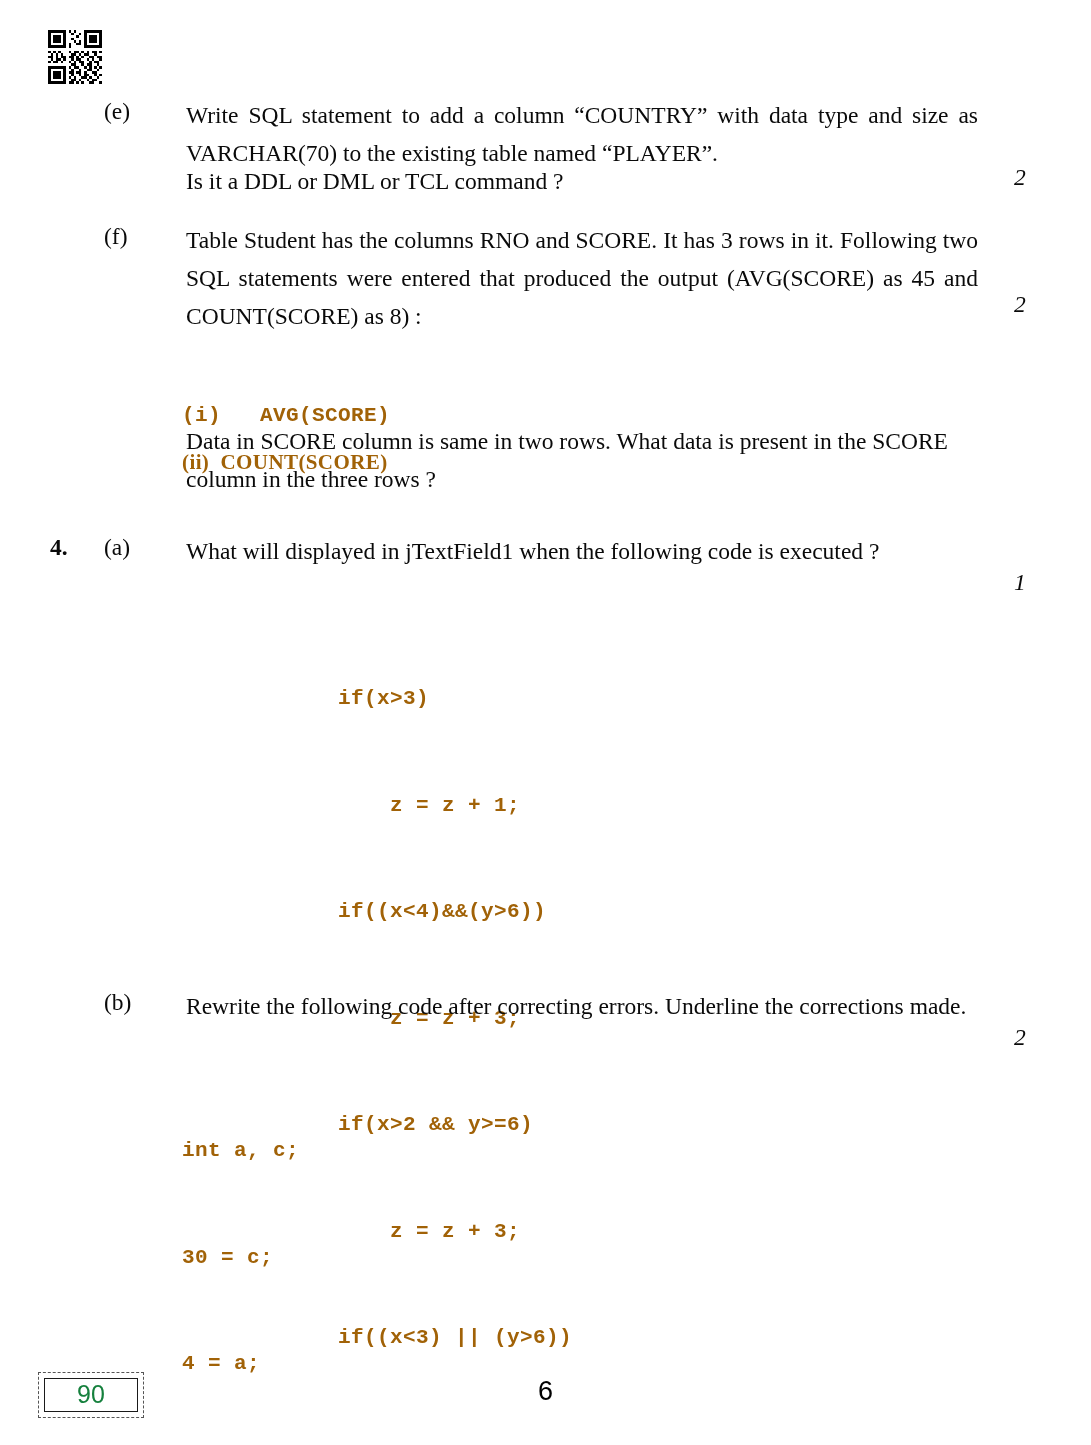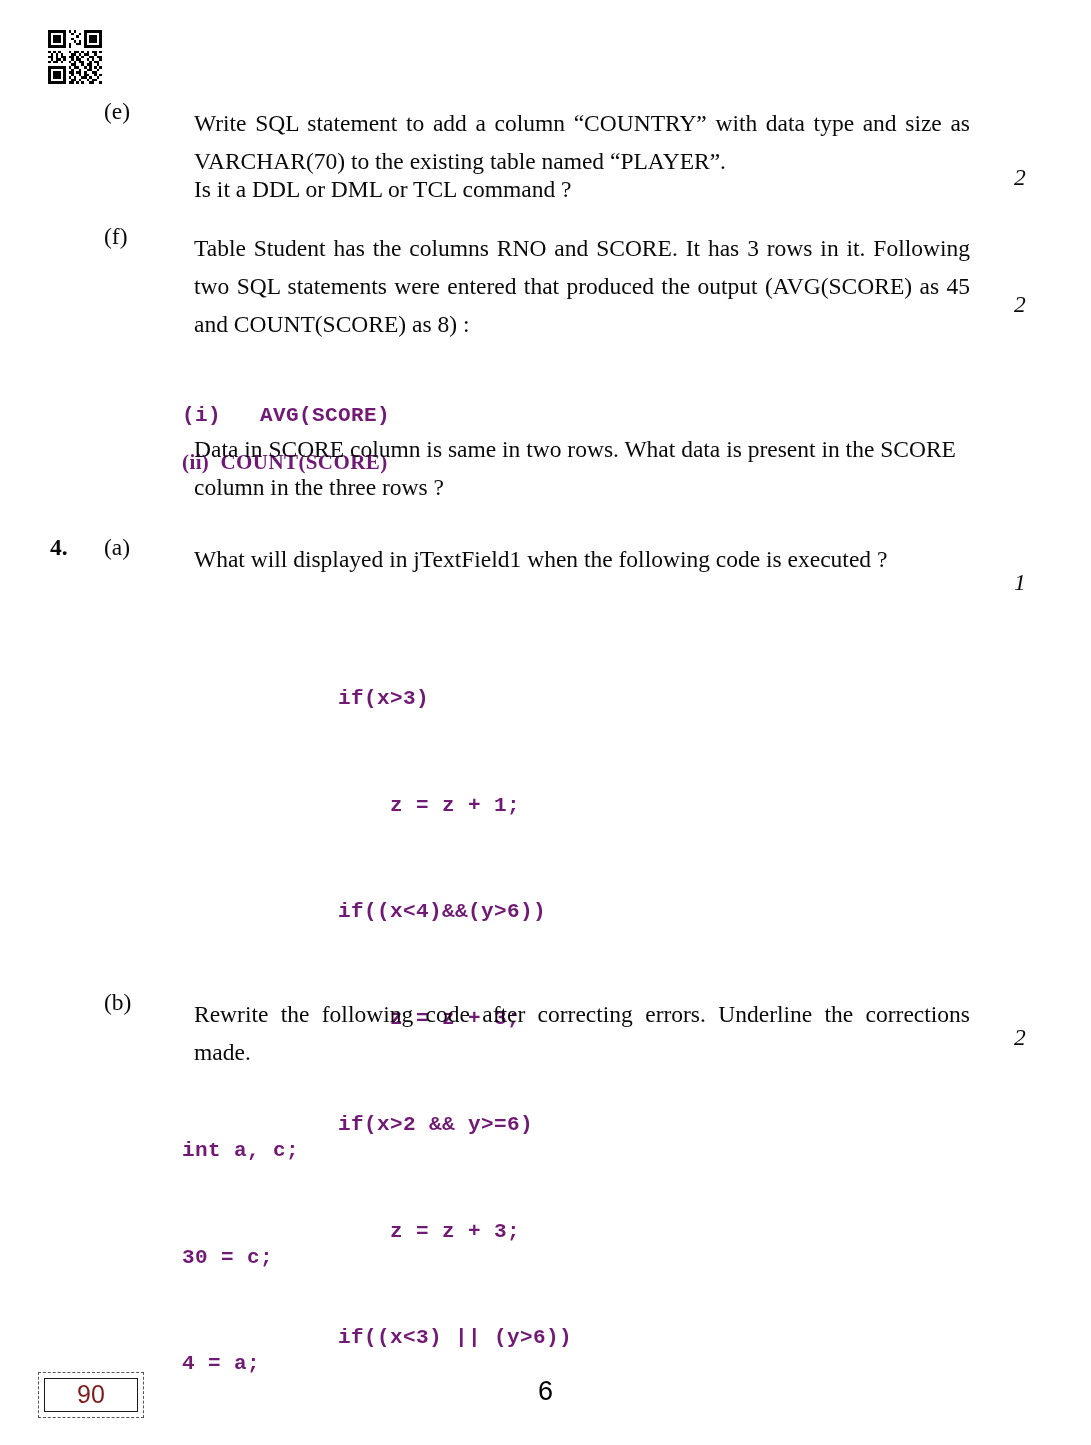--- a/index.html
+++ b/index.html
@@ -57,21 +57,21 @@
     position: absolute;
     left: 182px;
     width: 800px;
     font-size: 23.5px;
     line-height: 38px;
     text-align: justify;
     text-justify: inter-word;
     font-family: "Liberation Serif", "DejaVu Serif", serif;
   }
   .qbody.nojustify { text-align: left; }
-  .qbody p { margin: 12px; }
+  .qbody p { margin: 4px; }
   .marks {
     position: absolute;
     left: 1014px;
     width: 40px;
     font-style: italic;
     font-size: 23.5px;
     line-height: 38px;
     text-align: left;
     font-family: "Liberation Serif", "DejaVu Serif", serif;
   }
@@ -79,40 +79,40 @@
   
   .code {
     position: absolute;
     left: 182px;
     font-family: "Liberation Mono", "DejaVu Sans Mono", monospace;
     font-weight: bold;
     font-size: 21px;
     line-height: 36px;
     white-space: pre;
     letter-spacing: 0.4px;
-    color: #701a75;
+    color: #a16207;
   }
   .code .ln { display: block; white-space: pre; }
 
   .code.tight { line-height: 35.5px; }
 
   
   .footer-code {
     position: absolute;
     left: 44px;
     top: 1378px;
     width: 94px;
     height: 34px;
     border: 1.6px solid #1a1a1a;
     box-sizing: border-box;
     font-family: "Liberation Sans", "DejaVu Sans", sans-serif;
     font-size: 25px;
     line-height: 31px;
     text-align: center;
-    color: #7f1d1d;
+    color: #15803d;
   }
   .footer-code-outer {
     position: absolute;
     left: 38px;
     top: 1372px;
     width: 106px;
     height: 46px;
     border: 1.5px dashed #555;
     box-sizing: border-box;
   }

